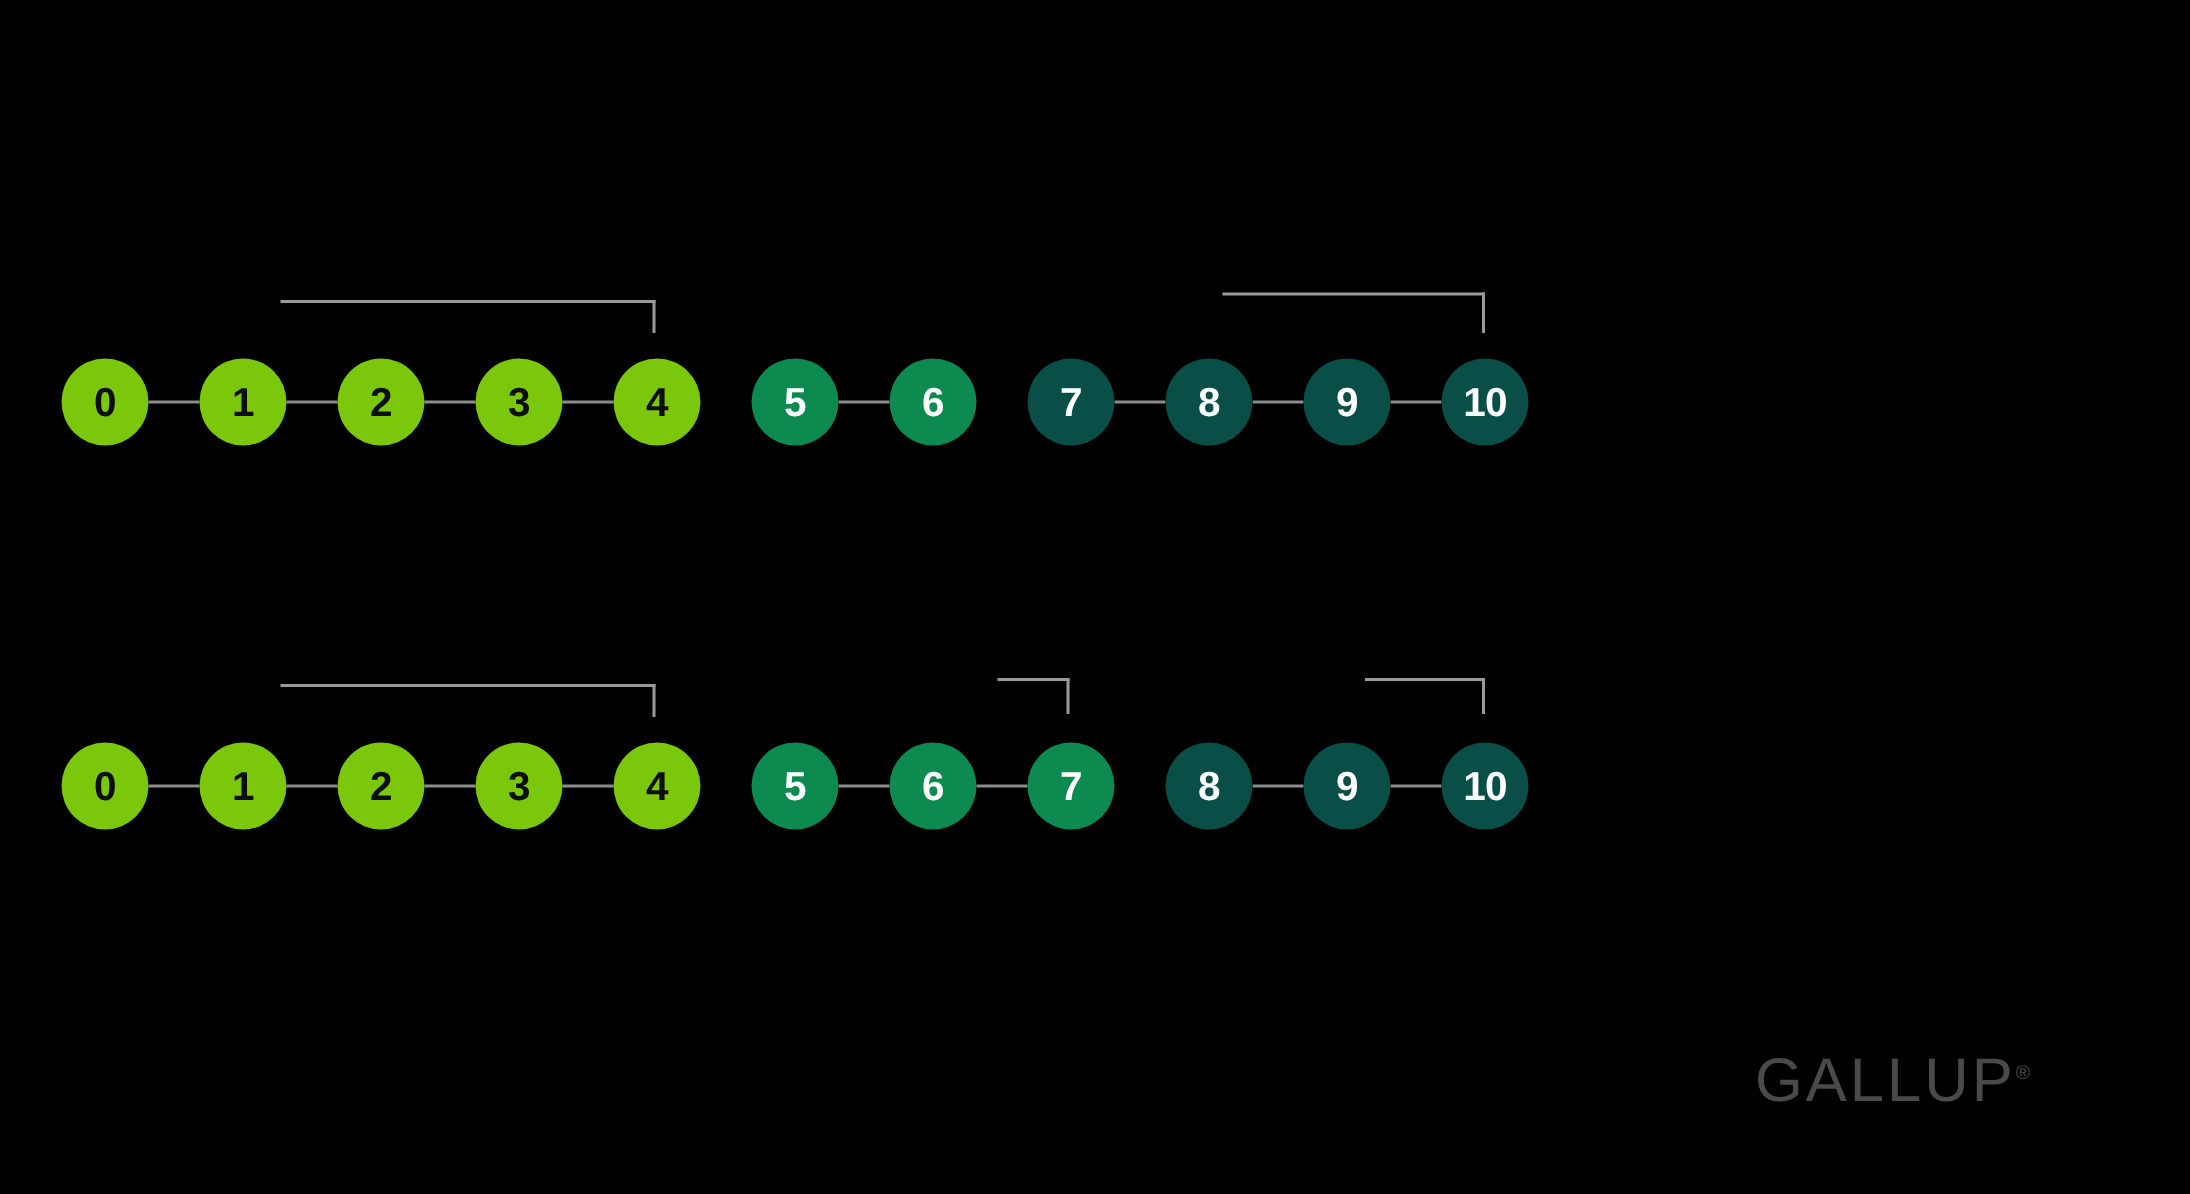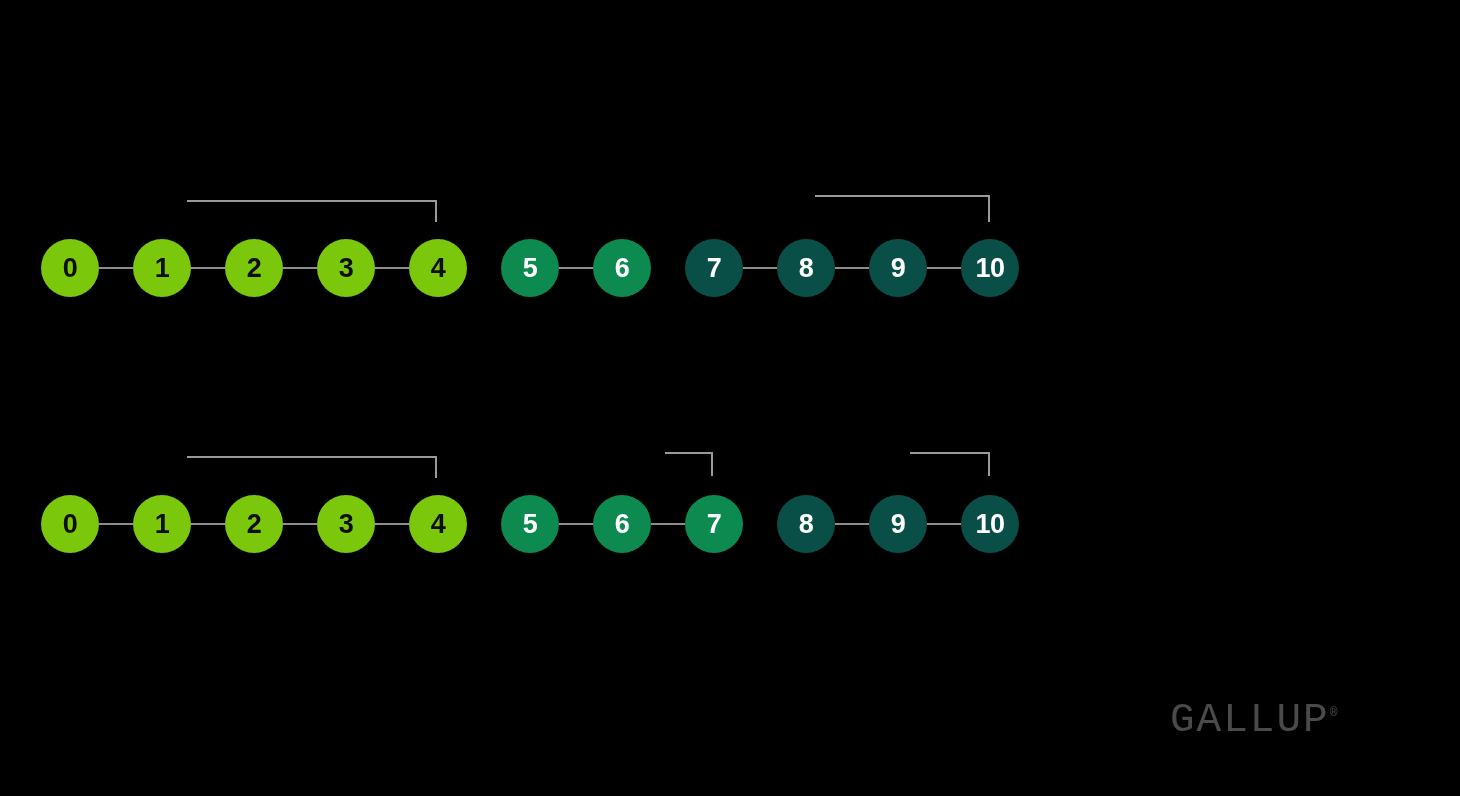--- a/index.html
+++ b/index.html
@@ -68,21 +68,21 @@
     position: absolute;
     border-top: 2px solid #9a9a9a;
     border-right: 2px solid #9a9a9a;
     box-sizing: border-box;
   }
 
   
   .logo {
     position: absolute;
     color: #4a4a4a;
-    font-family: Liberation Mono, monospace;
+    font-family: Liberation Sans, sans-serif;
     font-size: 41px;
     letter-spacing: 2px;
     line-height: 1;
     white-space: nowrap;
   }
   .logo .tm {
     font-size: 13px;
     vertical-align: super;
     letter-spacing: 0;
   }

